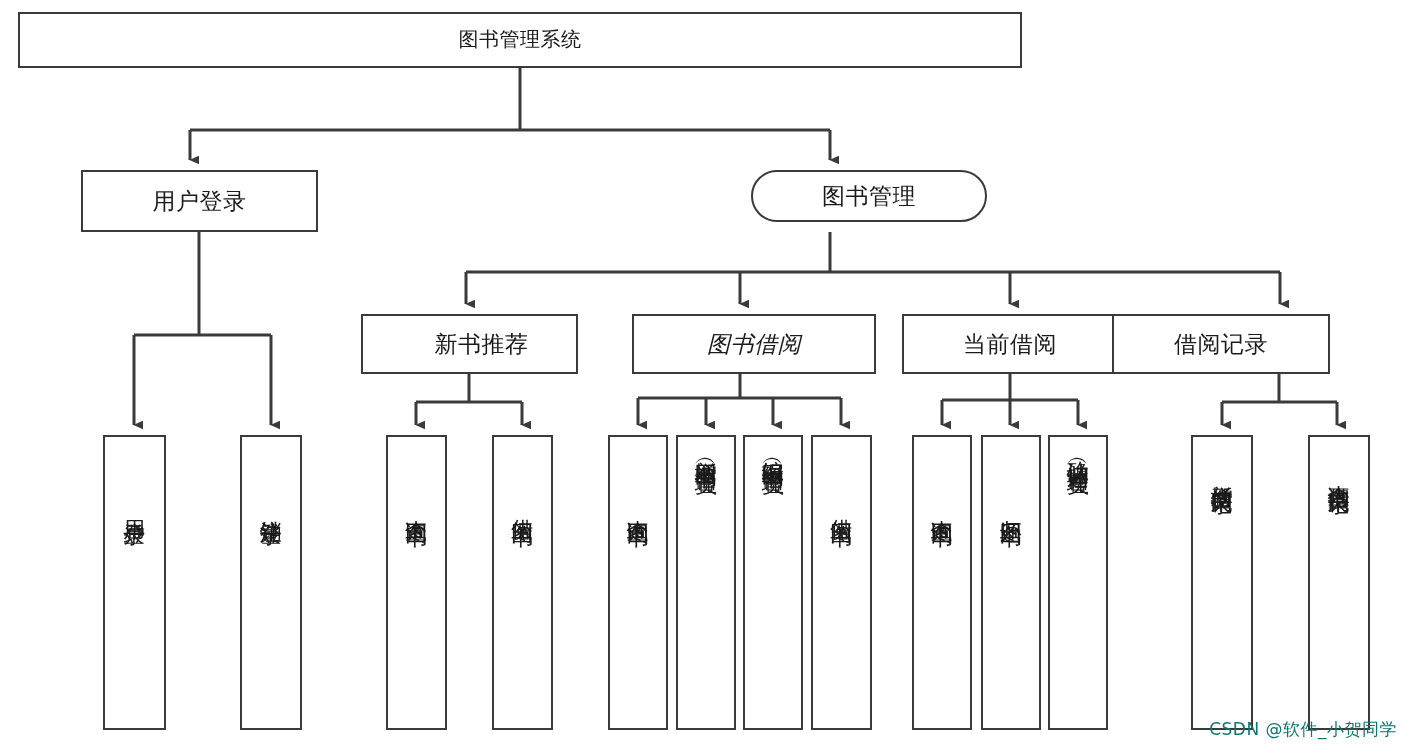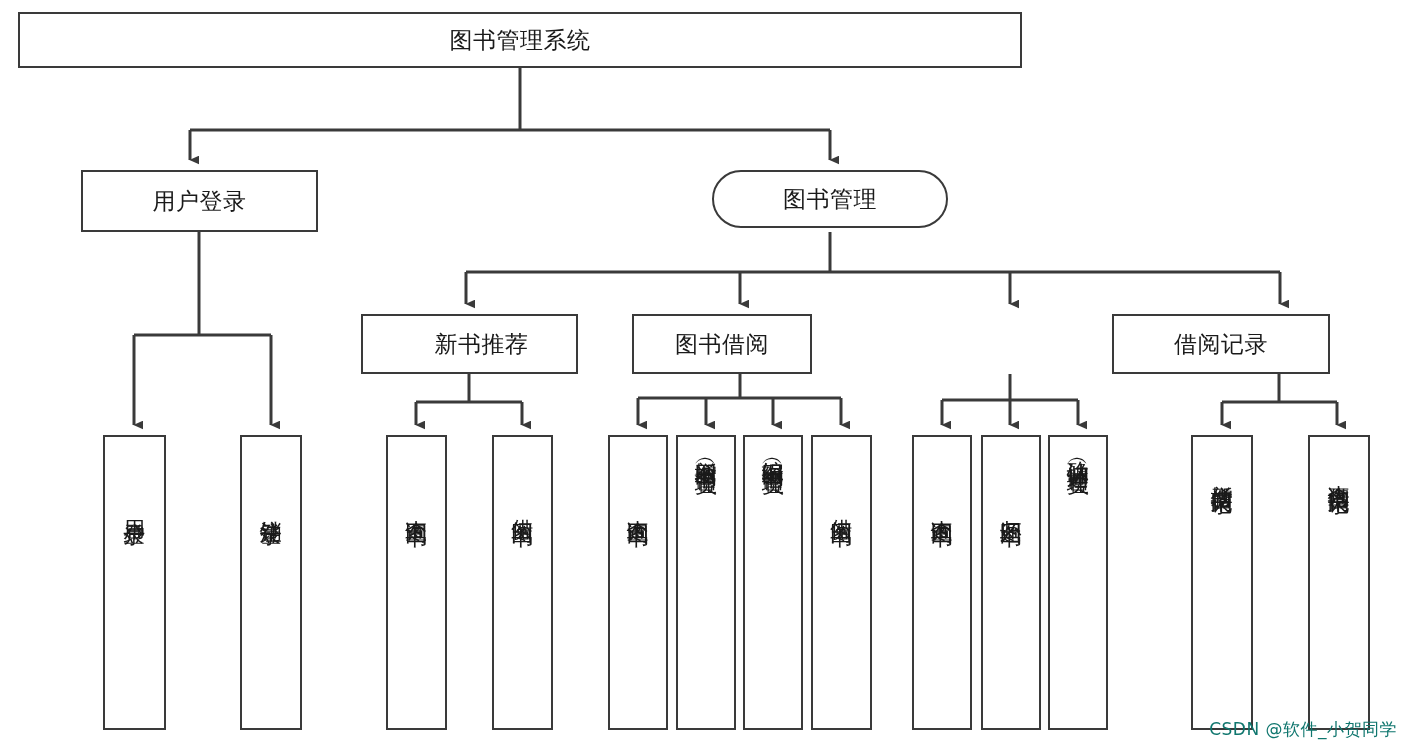--- a/index.html
+++ b/index.html
@@ -39,21 +39,21 @@
     display: block;
     text-align: center;
     line-height: 1.08;
     white-space: pre;
   }
   .node.horiz .node-label {
     font-size: 23px;
     letter-spacing: 0.5px;
   }
   .node.root .node-label {
-    font-size: 23px;
+    font-size: 20px;
   }
   .node.leaf {
     align-items: flex-start;
     justify-content: center;
     padding-top: 0;
   }
   .node.leaf .node-label {
     writing-mode: vertical-rl;
     text-orientation: upright;
     font-size: 22px;
@@ -127,29 +127,32 @@
     </g>
   </svg>
 
   <div class="node root horiz" style="left:18px; top:12px; width:1004px; height:56px;">
     <span class="node-label">图书管理系统</span>
   </div>
 
   <div class="node horiz" style="left:81px; top:170px; width:237px; height:62px;">
     <span class="node-label">用户登录</span>
   </div>
-  <div class="node horiz" style="left:712px; top:170px; width:236px; height:58px;border-radius:30px;">
+  <div class="node horiz" style="left:751px; top:170px; width:236px; height:52px;border-radius:30px;">
     <span class="node-label">图书管理</span>
   </div>
 
   <div class="node horiz" style="left:361px; top:314px; width:217px; height:60px;padding-left:24px;">
     <span class="node-label">新书推荐</span>
   </div>
-  <div class="node horiz" style="left:632px; top:314px; width:180px; height:60px;">
+  <div class="node horiz" style="left:632px; top:314px; width:244px; height:60px;font-style:italic;">
     <span class="node-label">图书借阅</span>
+  </div>
+  <div class="node horiz" style="left:902px; top:314px; width:216px; height:60px;">
+    <span class="node-label">当前借阅</span>
   </div>
   <div class="node horiz" style="left:1112px; top:314px; width:218px; height:60px;">
     <span class="node-label">借阅记录</span>
   </div>
 
   <div class="node leaf" style="left:103px; top:435px; width:63px; height:295px; padding-top:65px;">
     <span class="node-label">用户登录</span>
   </div>
   <div class="node leaf" style="left:240px; top:435px; width:62px; height:295px; padding-top:65px;">
     <span class="node-label">注销登录</span>

